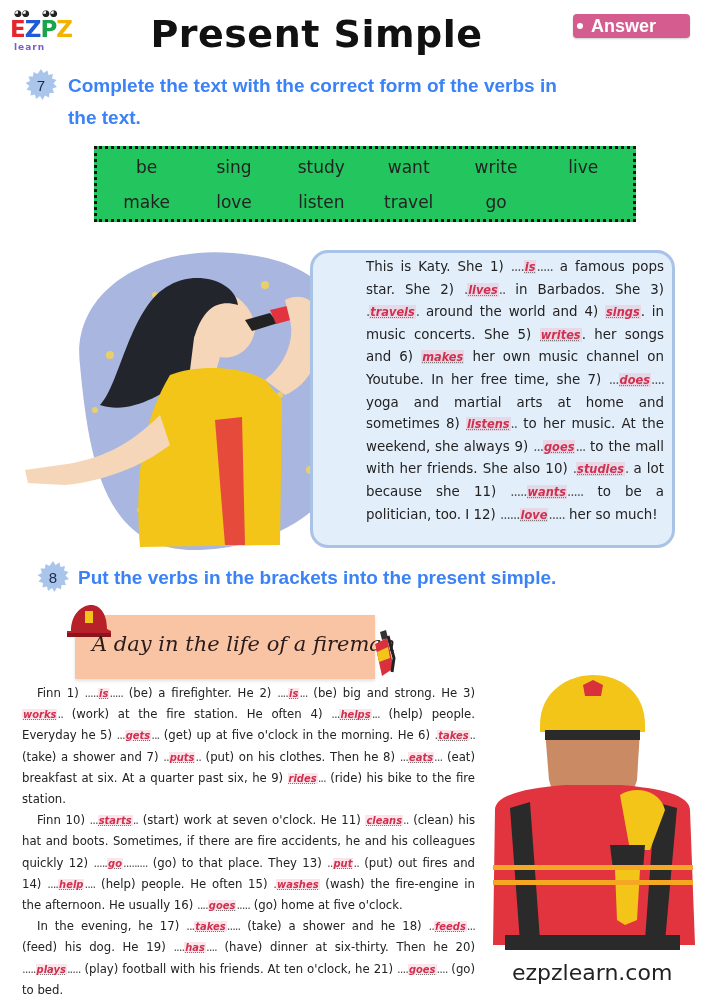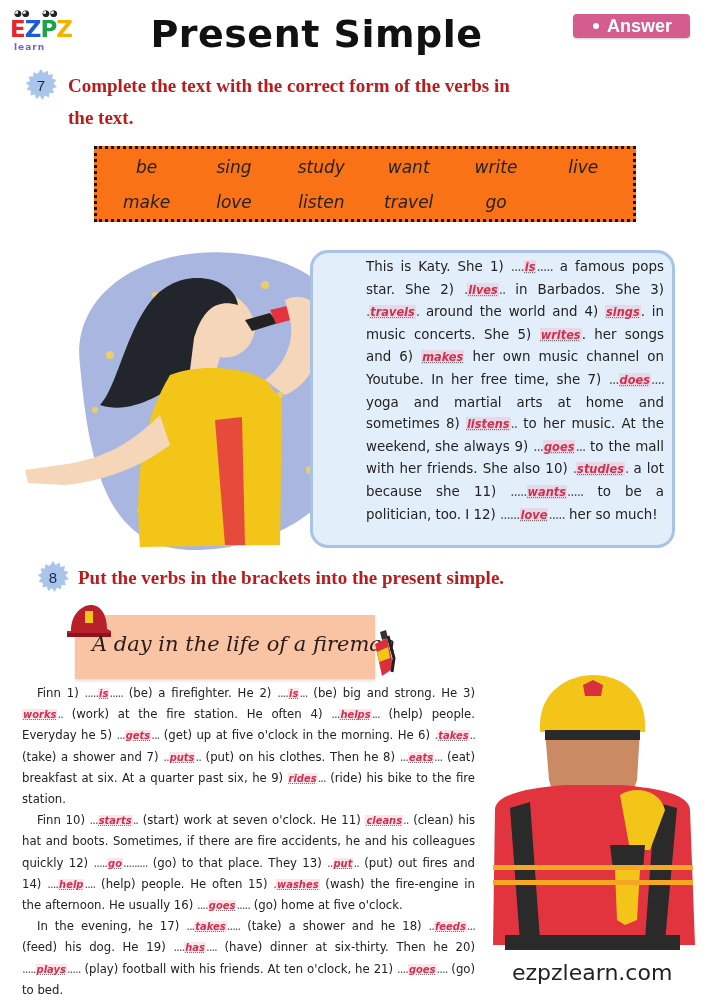--- a/index.html
+++ b/index.html
@@ -8,32 +8,32 @@
 
   
   .logo { position: absolute; left: 8px; top: 6px; width: 70px; height: 50px; }
   .logo .letters { position: absolute; left: 2px; top: 12px; font-family: "DejaVu Sans", sans-serif; font-weight: 900; font-size: 23px; letter-spacing: -1px; line-height: 22px; }
   .logo .letters span { display: inline-block; }
   .logo .learn { position: absolute; left: 6px; top: 36px; font-size: 9px; font-weight: 900; color: #7a5bd0; letter-spacing: 1px; }
   .logo .eyes { position: absolute; top: 2px; font-size: 9px; color: #222; }
 
   .page-title { position: absolute; left: 0; width: 633px; top: 12px; text-align: center; font-family: "DejaVu Sans", sans-serif; font-weight: 900; font-size: 38px; letter-spacing: 0.5px; color: #111; }
 
-  .answer-badge { position: absolute; left: 573px; top: 14px; width: 117px; height: 24px; background: #d45c8f; border-radius: 4px; color: #fff; font-family: "Liberation Sans", sans-serif; font-weight: bold; font-size: 18px; display: flex; align-items: center; padding-left: 20px; gap: 8px; box-shadow: 0 1px 2px rgba(0,0,0,0.2); }
+  .answer-badge { position: absolute; left: 573px; top: 14px; width: 117px; height: 24px; background: #d45c8f; border-radius: 4px; color: #fff; font-family: "Liberation Sans", sans-serif; font-weight: bold; font-size: 18px; display: flex; align-items: center; padding-left: 4px; gap: 8px; box-shadow: 0 1px 2px rgba(0,0,0,0.2); }
   .answer-badge .dot { width: 6px; height: 6px; background: #fff; border-radius: 50%; }
 
   
   .num-badge { position: absolute; width: 34px; height: 34px; display: flex; align-items: center; justify-content: center; }
   .num-badge svg { position: absolute; left: 0; top: 0; }
   .num-badge span { position: relative; font-family: "Liberation Sans", sans-serif; font-size: 15px; color: #1a2a4a; }
 
-  .instruction { position: absolute; font-family: Liberation Serif, serif; font-weight: bold; font-size: 19px; color: #b91c1c; line-height: 32px; }
+  .instruction { position: absolute; font-family: Liberation Sans, sans-serif; font-weight: bold; font-size: 19px; color: #3b82f6; line-height: 32px; }
 
   
-  .word-box { position: absolute; left: 94px; top: 146px; width: 542px; height: 76px; border: 3px dotted #111; background: #f97316; font-style: italic; }
+  .word-box { position: absolute; left: 94px; top: 146px; width: 542px; height: 76px; border: 3px dotted #111; background: #22c55e; }
   .word-grid { display: grid; grid-template-columns: repeat(6, 1fr); grid-template-rows: 1fr 1fr; height: 100%; padding: 0 6px; }
   .word-grid div { display: flex; align-items: center; justify-content: center; font-family: "DejaVu Sans", sans-serif; font-size: 17px; color: #222; }
 
   
   .text-panel { position: absolute; left: 310px; top: 250px; width: 365px; height: 298px; background: #e3eefb; border: 3px solid #a9c3e6; border-radius: 18px; }
   .passage7 { position: absolute; left: 366px; top: 256px; width: 298px; font-family: "DejaVu Sans", sans-serif; font-size: 13.4px; line-height: 21.6px; color: #222; text-align: justify; }
 
   .ans { color: #d0304f; font-style: italic; font-weight: bold; font-size: 0.85em; text-decoration: underline dotted #777; background: rgba(240,150,170,0.25); padding: 0 1px; }
   .dots { color: #555; letter-spacing: -1px; }
 

